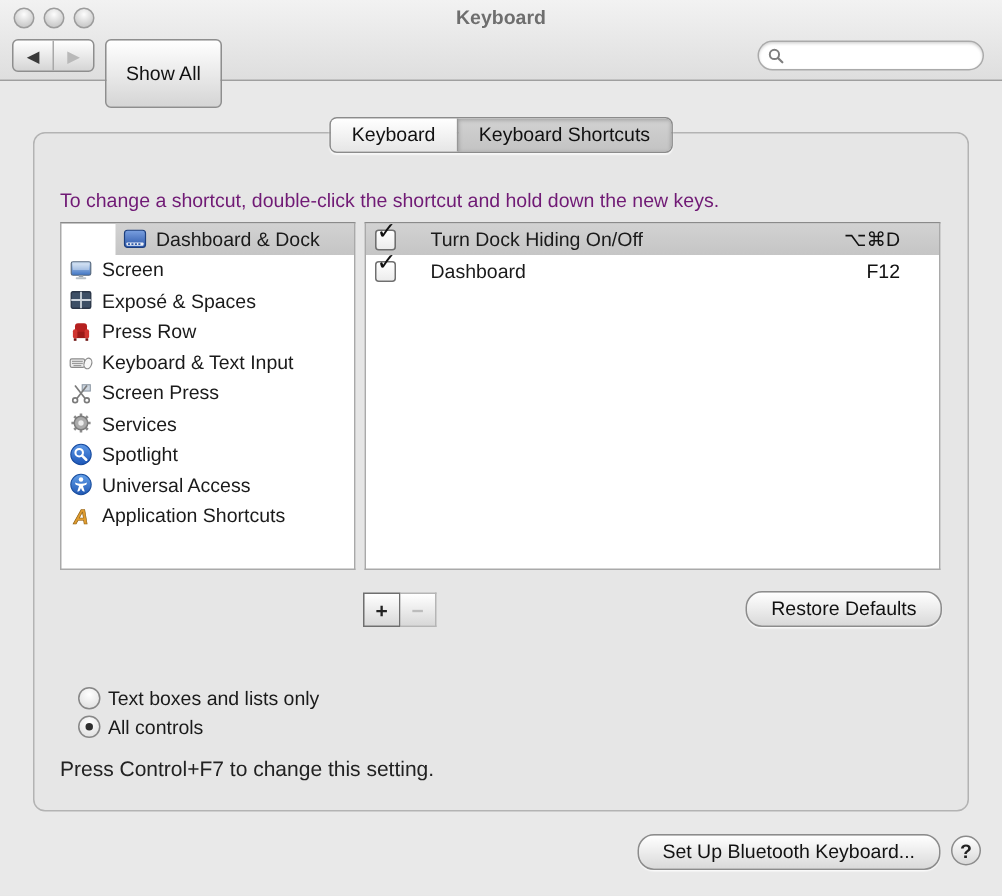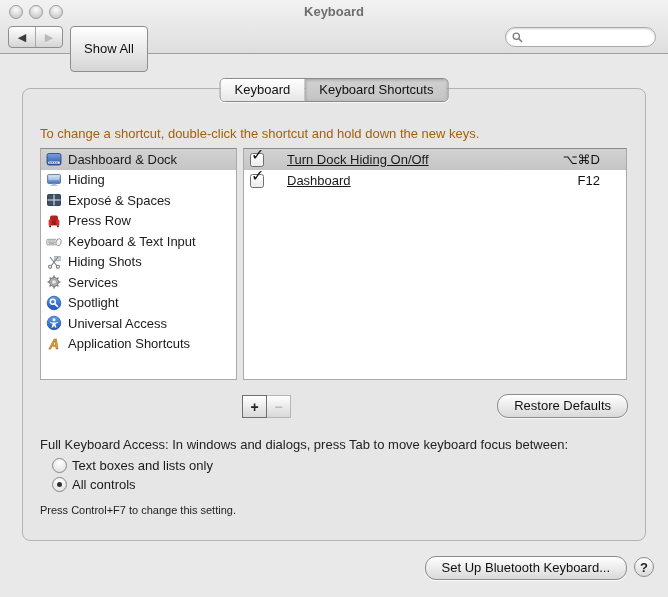--- a/index.html
+++ b/index.html
@@ -23,51 +23,51 @@
   .icon16{width:16px;height:16px;flex:0 0 16px;display:inline-block;}
 
   
   #tabs{position:absolute;left:50%;top:78px;transform:translateX(-50%);display:flex;height:22px;border:1px solid #8b8b8b;border-radius:5px;overflow:hidden;z-index:3;box-shadow:0 1px 1px rgba(255,255,255,.7);}
   .tab{padding:0 14px;line-height:22px;background:linear-gradient(#ffffff,#e6e6e6);color:#111;white-space:nowrap;}
   .tab + .tab{border-left:1px solid #979797;}
   .tab.selected{background:linear-gradient(#d2d2d2,#c3c3c3);box-shadow:inset 0 1px 3px rgba(0,0,0,.25);}
 
   
   #panel{position:absolute;left:22px;top:88px;width:622px;height:451px;border:1px solid #b3b3b3;border-radius:8px;background:#e6e6e6;}
-  #instruction{position:absolute;left:40px;top:126px;color:#a16207;}
+  #instruction{position:absolute;left:40px;top:126px;color:#701a75;}
 
   .listbox{position:absolute;top:148px;background:#fff;border:1px solid #a9a9a9;border-top-color:#8a8a8a;box-sizing:border-box;height:232px;overflow:hidden;}
   #category-list{left:40px;width:197px;}
   #shortcut-list{left:243px;width:384px;}
   .cat-row{height:20.5px;display:flex;align-items:center;padding-left:5px;gap:6px;white-space:nowrap;}
-  .cat-row.selected{background:linear-gradient(#d2d2d2,#c5c5c5);}
+  .cat-row.selected{background:linear-gradient(#d2d2d2,#c5c5c5);margin-left:36px;}
   .sc-row{height:21px;display:flex;align-items:center;padding:0 26px 0 6px;white-space:nowrap;}
   .sc-row.selected{background:linear-gradient(#d2d2d2,#c5c5c5);}
   .checkbox{position:relative;width:12px;height:12px;border:1px solid #6f6f6f;border-radius:2.5px;background:linear-gradient(#ffffff,#ececec);margin-right:23px;flex:0 0 12px;}
   .checkbox .mark{display:none;position:absolute;left:0px;top:-7px;font-size:16px;line-height:1;color:#111;}
   .checkbox.checked .mark{display:block;}
-  .sc-label{flex:1;text-decoration:underline;}
+  .sc-label{flex:1;}
   .sc-keys{margin-left:auto;color:#111;}
 
   
   #addremove{position:absolute;left:242px;top:395px;display:flex;}
   .sq-btn{width:23px;height:21px;display:flex;align-items:center;justify-content:center;background:linear-gradient(#ffffff,#d8d8d8);font-size:14px;}
   #add-btn{border:1px solid #6f6f6f;color:#222;font-weight:bold;}
   #remove-btn{border:1px solid #b5b5b5;border-left:none;color:#bcbcbc;font-weight:bold;}
   .pill-btn{height:22px;line-height:22px;padding:0 16px;border:1px solid #8c8c8c;border-radius:11px;background:linear-gradient(#ffffff,#d9d9d9);color:#111;text-align:center;box-shadow:0 1px 1px rgba(255,255,255,.8);}
   #restore-defaults{position:absolute;top:394px;right:40px;}
 
   
   #fka-desc{position:absolute;left:40px;top:437px;color:#222;}
   .radio-row{position:absolute;left:52px;display:flex;align-items:center;gap:5px;}
   #radio-row-0{top:458px;} #radio-row-1{top:477px;}
   .radio{position:relative;width:13px;height:13px;border:1px solid #878787;border-radius:50%;background:radial-gradient(circle at 50% 30%,#ffffff,#dcdcdc);flex:0 0 13px;}
   .radio .dot{display:none;position:absolute;left:4px;top:4px;width:5px;height:5px;border-radius:50%;background:#2e2e2e;}
   .radio.selected .dot{display:block;}
-  #fka-note{position:absolute;left:40px;top:504px;font-size:11px;color:#222;}
+  #fka-note{position:absolute;left:40px;top:504px;font-size:14px;color:#222;}
 
   
   #bluetooth-btn{position:absolute;top:556px;right:41px;}
   #help-btn{position:absolute;top:557px;right:14px;width:20px;height:20px;border:1px solid #8c8c8c;border-radius:50%;background:linear-gradient(#ffffff,#d9d9d9);display:flex;align-items:center;justify-content:center;font-weight:bold;color:#222;box-sizing:border-box;font-size:13px;}
 </style>
 </head>
 <body>
 
 <div id="window">
 
@@ -135,21 +135,21 @@
                 <stop offset="0" stop-color="#cfe0f2"></stop>
                 <stop offset="1" stop-color="#3e74c4"></stop>
               </linearGradient>
             </defs>
             <rect x="1.5" y="2.5" width="13" height="9" rx="1.2" fill="url(#gdisp)" stroke="#5a6b80" stroke-width="0.8"></rect>
             <rect x="2.6" y="3.6" width="10.8" height="4.4" fill="rgba(255,255,255,0.35)"></rect>
             <rect x="6.5" y="11.5" width="3" height="1.3" fill="#9aa4ad"></rect>
             <rect x="4.5" y="12.8" width="7" height="1.3" rx="0.6" fill="#b9c1c7"></rect>
           </svg>
       </span>
-      <span>Hiding</span>
+      <span>Screen</span>
     </div>
 
     <div class="cat-row">
       <span class="icon16">
         <svg width="16" height="16" viewBox="0 0 16 16">
             <rect x="1.5" y="2.5" width="13" height="11" rx="1" fill="#3d4f66" stroke="#2a3547" stroke-width="0.9"></rect>
             <line x1="8" y1="2.5" x2="8" y2="13.5" stroke="#cfd6de" stroke-width="1.2"></line>
             <line x1="1.5" y1="8" x2="14.5" y2="8" stroke="#cfd6de" stroke-width="1.2"></line>
           </svg>
       </span>
@@ -190,21 +190,21 @@
         <svg width="16" height="16" viewBox="0 0 16 16">
             <rect x="8.8" y="2.5" width="5.4" height="4.2" fill="#cdd6e0" stroke="#8b97a3" stroke-width="0.7"></rect>
             <g stroke="#7a7a7a" stroke-width="1.1" fill="none">
               <line x1="4" y1="3" x2="11" y2="12"></line>
               <line x1="12" y1="3" x2="5" y2="12"></line>
               <circle cx="4.1" cy="12.8" r="1.6"></circle>
               <circle cx="11.9" cy="12.8" r="1.6"></circle>
             </g>
           </svg>
       </span>
-      <span>Hiding Shots</span>
+      <span>Screen Press</span>
     </div>
 
     <div class="cat-row">
       <span class="icon16">
         <svg width="16" height="16" viewBox="0 0 16 16">
             <g stroke="#8a8a8a" stroke-width="1.7">
               <line x1="8" y1="1.6" x2="8" y2="14.4"></line>
               <line x1="1.6" y1="8" x2="14.4" y2="8"></line>
               <line x1="3.5" y1="3.5" x2="12.5" y2="12.5"></line>
               <line x1="12.5" y1="3.5" x2="3.5" y2="12.5"></line>
@@ -277,21 +277,20 @@
       <span class="sc-keys">F12</span>
     </div>
   </div>
 
   <div id="addremove">
     <div class="sq-btn" id="add-btn">+</div>
     <div class="sq-btn" id="remove-btn">−</div>
   </div>
   <div class="pill-btn" id="restore-defaults">Restore Defaults</div>
 
-  <div id="fka-desc">Full Keyboard Access: In windows and dialogs, press Tab to move keyboard focus between:</div>
 
   <div class="radio-row" id="radio-row-0">
     <span class="radio"></span>
     <span>Text boxes and lists only</span>
   </div>
   <div class="radio-row" id="radio-row-1">
     <span class="radio selected">
         <span class="dot"></span>
       </span>
     <span>All controls</span>

